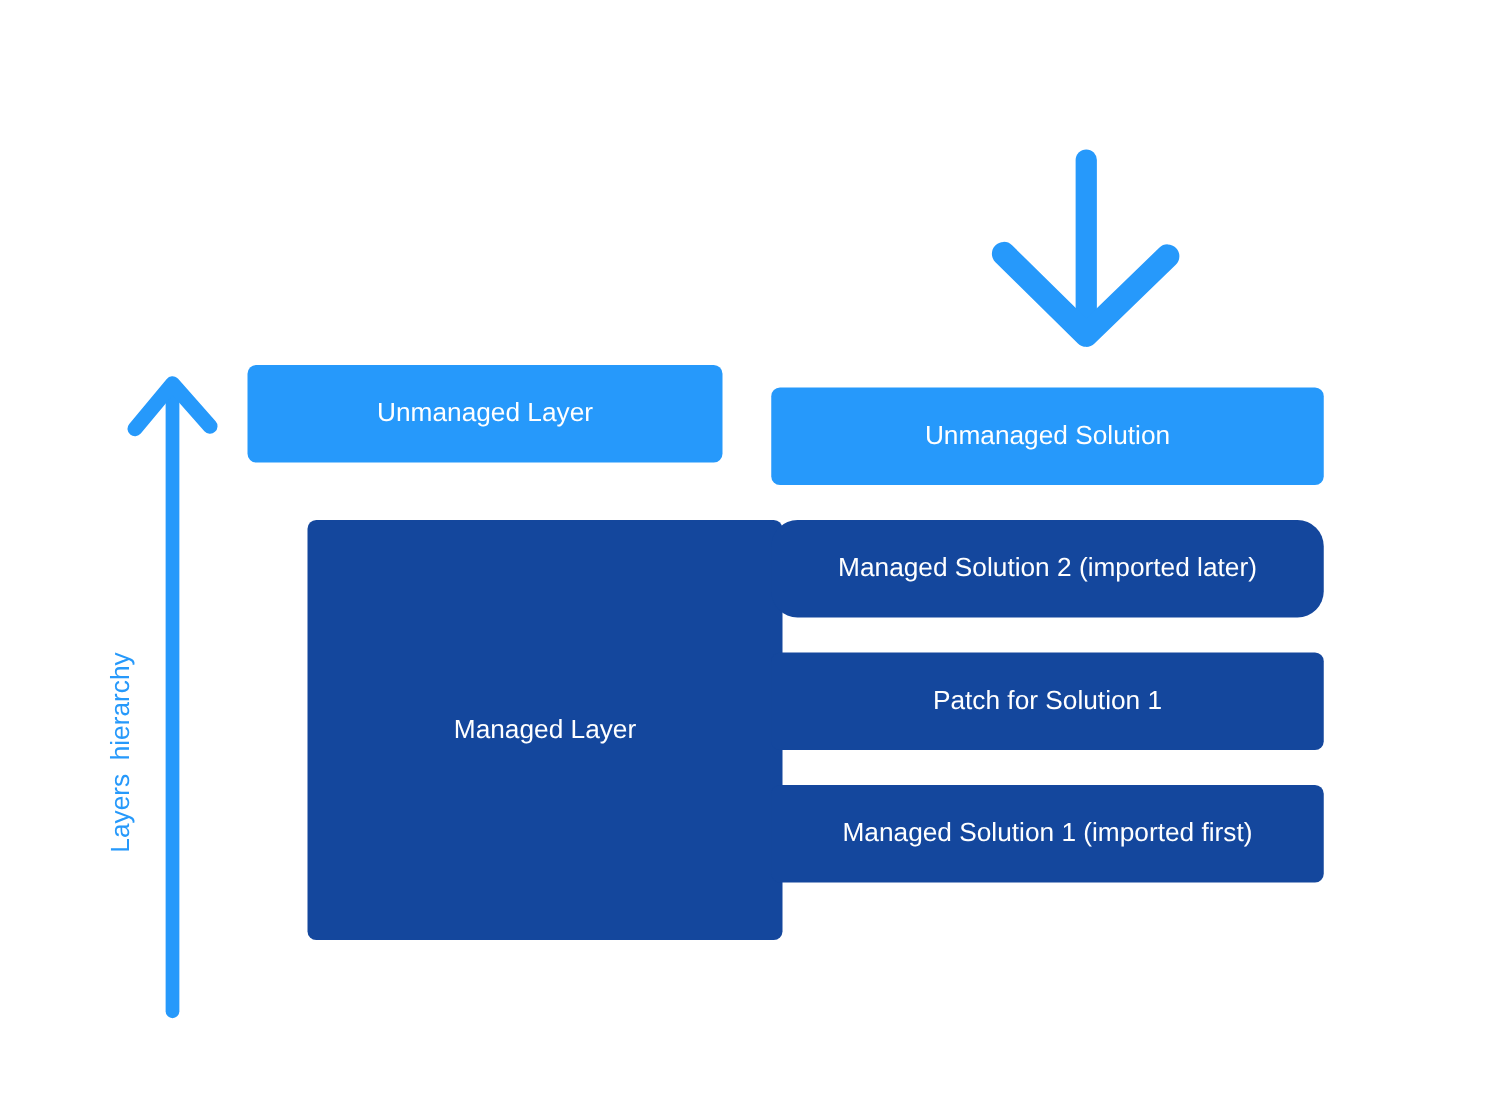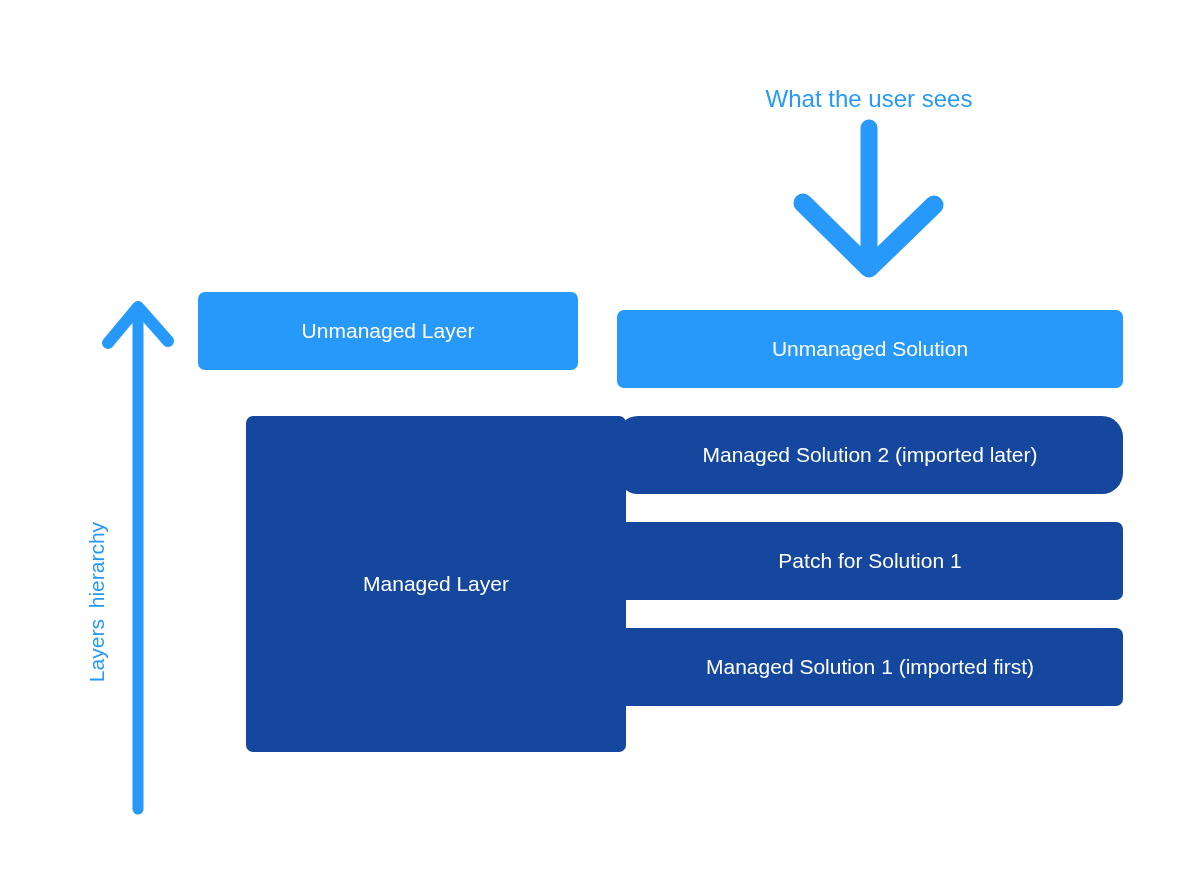--- a/index.html
+++ b/index.html
@@ -54,21 +54,21 @@
     font-size: 21px;
     display: flex;
     align-items: center;
     justify-content: center;
     text-align: center;
   }
   .light { background: #2699FB; }
   .dark  { background: #14479D; }
 
   .left-col  { left: 198px; width: 380px; }
-  .right-col { left: 617px; width: 506px; }
+  .right-col { left: 617px; width: 442px; }
 
   #lbox1 { top: 292px; height: 78px; }
   #lbox2 { top: 416px; height: 336px; margin-left: 48px; }
 
   #rbox1 { top: 310px; height: 78px; }
   #rbox2 { top: 416px; height: 78px; border-radius: 21px; }
   #rbox3 { top: 522px; height: 78px; }
   #rbox4 { top: 628px; height: 78px; }
   #rbox5 { top: 734px; height: 78px; }
 
@@ -77,21 +77,20 @@
     stroke-linecap: round;
     stroke-linejoin: round;
     fill: none;
   }
 </style>
 </head>
 <body>
 
 <div class="canvas">
 
-  <div class="top-annotation">What the user sees</div>
 
   <svg class="down-arrow" width="162" height="166" viewBox="0 0 162 166">
     <line class="stroke" x1="81" y1="10" x2="81" y2="146" stroke-width="17"></line>
     <polyline class="stroke" points="15,85 81,150 146,87" stroke-width="19"></polyline>
   </svg>
 
   <svg class="up-arrow" width="80" height="524" viewBox="0 0 80 524">
     <line class="stroke" x1="38" y1="16" x2="38" y2="516" stroke-width="11"></line>
     <polyline class="stroke" points="8,50 38,14 68,48" stroke-width="12"></polyline>
   </svg>

